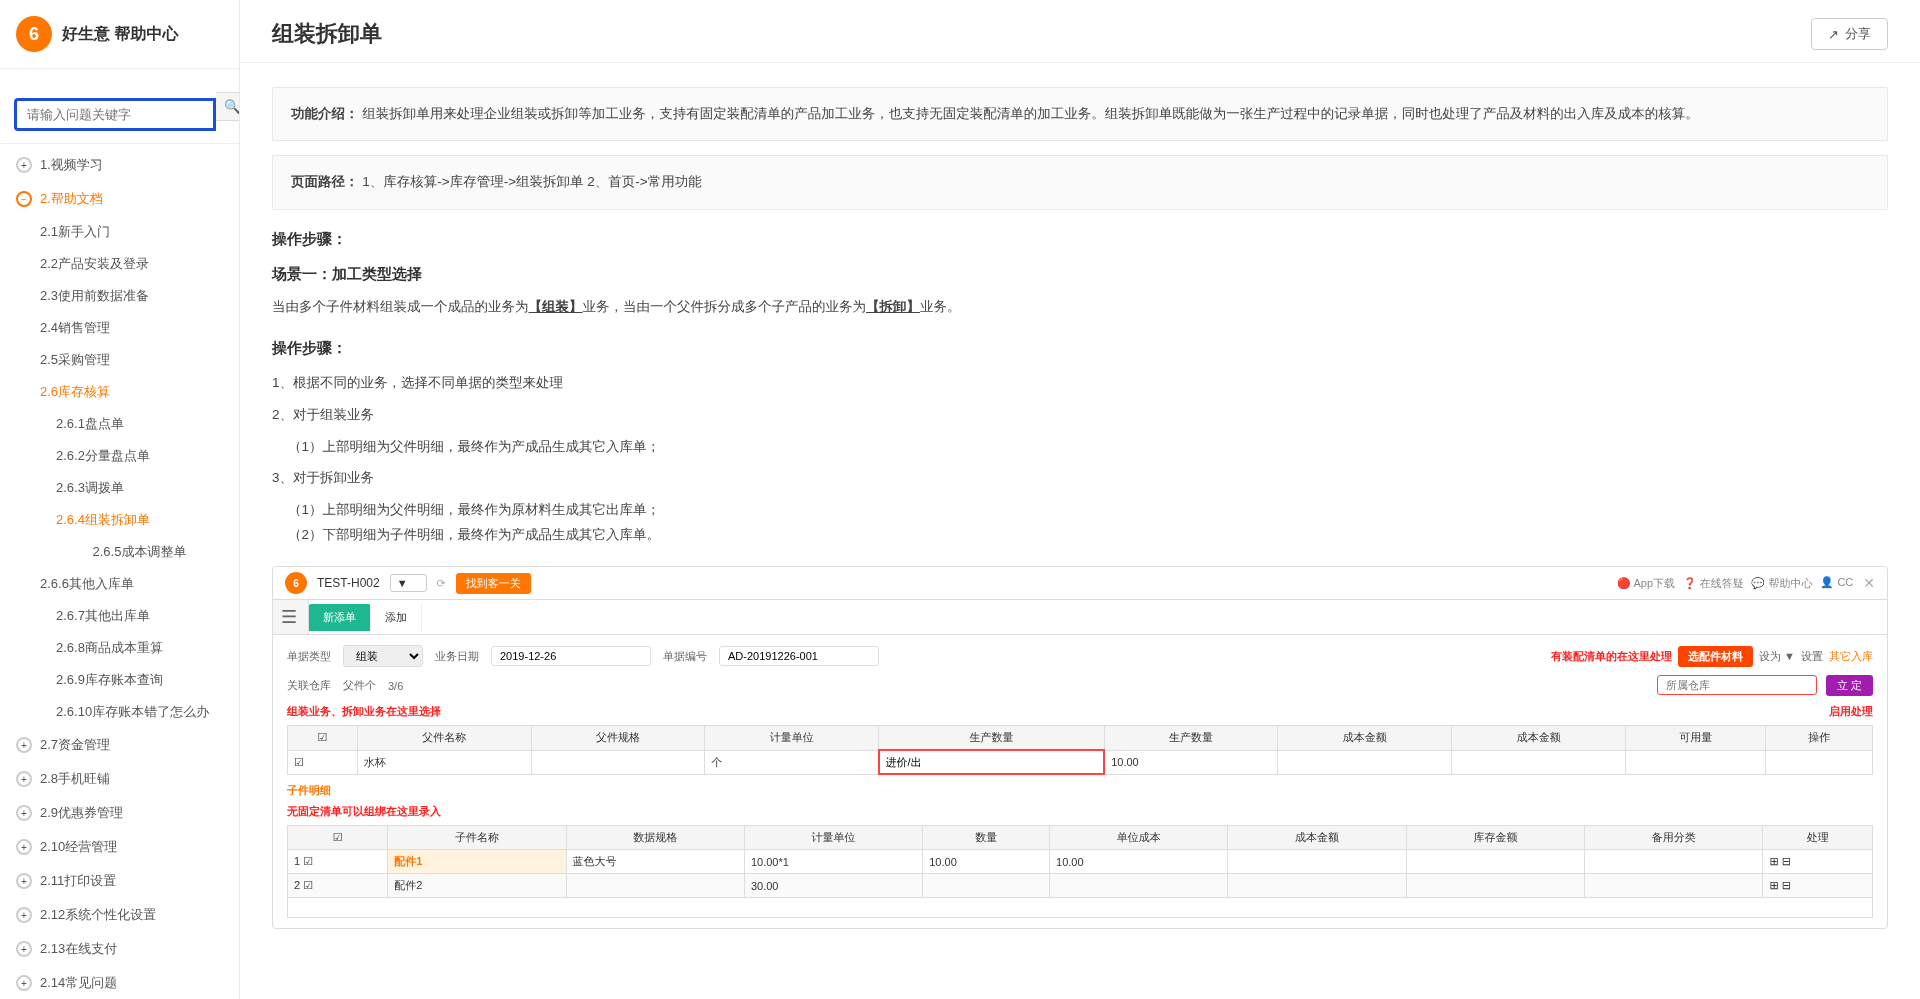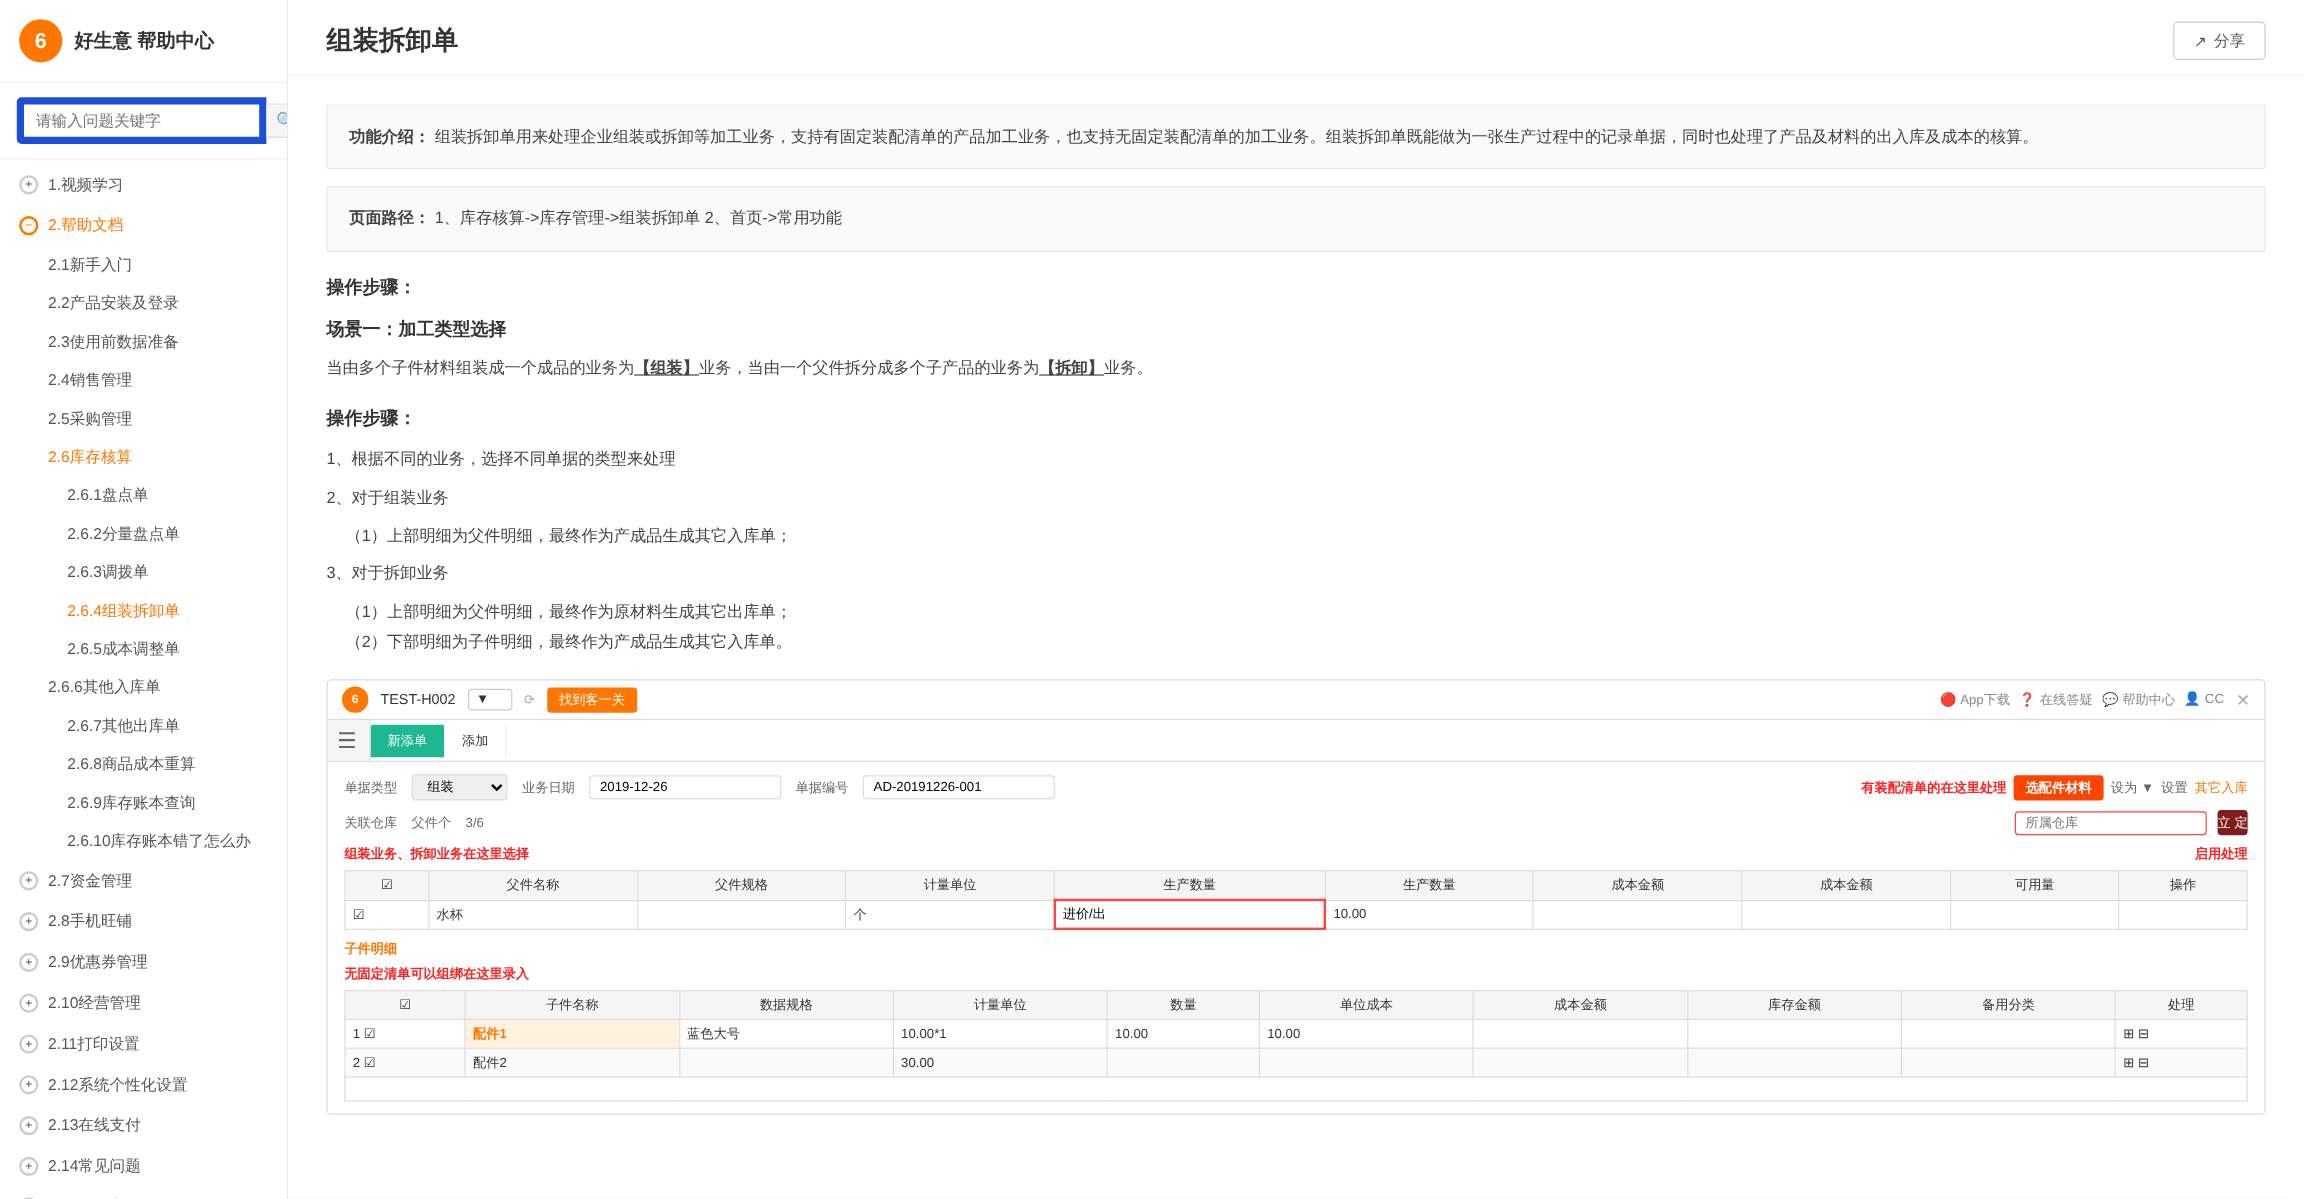--- a/index.html
+++ b/index.html
@@ -44,26 +44,27 @@
     }
 
     .search-box {
       padding: 12px 14px;
       border-bottom: 1px solid #f0f0f0;
       display: flex;
       align-items: center;
     }
     .search-box input {
       flex: 1;
-      border: 6px solid #1d4ed8;
+      border: 3px solid #1d4ed8;
       border-radius: 4px 0 0 4px;
       padding: 6px 10px;
       font-size: 13px;
       outline: none;
       color: #999;
+      margin-top: 17px;
     }
     .search-btn {
       background: #f5f5f5;
       border: 1px solid #ddd;
       border-left: none;
       border-radius: 0 4px 4px 0;
       padding: 6px 8px;
       cursor: pointer;
       color: #999;
     }
@@ -330,21 +331,21 @@
     <div class="nav-sub-item">2.1新手入门</div>
     <div class="nav-sub-item">2.2产品安装及登录</div>
     <div class="nav-sub-item">2.3使用前数据准备</div>
     <div class="nav-sub-item">2.4销售管理</div>
     <div class="nav-sub-item">2.5采购管理</div>
     <div class="nav-sub-item" style="color:#ff7700;">2.6库存核算</div>
     <div class="nav-sub-item" style="padding-left:56px;">2.6.1盘点单</div>
     <div class="nav-sub-item" style="padding-left:56px;">2.6.2分量盘点单</div>
     <div class="nav-sub-item" style="padding-left:56px;">2.6.3调拨单</div>
     <div class="nav-sub-item active" style="padding-left:56px;color:#ff7700;">2.6.4组装拆卸单</div>
-    <div class="nav-sub-item" style="padding-left:56px;">2.6.5成本调整单</div>
+    <div class="nav-sub-item" style="padding-left:56px;text-align:center;">2.6.5成本调整单</div>
     <div class="nav-sub-item" style="">2.6.6其他入库单</div>
     <div class="nav-sub-item" style="padding-left:56px;">2.6.7其他出库单</div>
     <div class="nav-sub-item" style="padding-left:56px;">2.6.8商品成本重算</div>
     <div class="nav-sub-item" style="padding-left:56px;">2.6.9库存账本查询</div>
     <div class="nav-sub-item" style="padding-left:56px;">2.6.10库存账本错了怎么办</div>
     <div class="nav-item">
       <span class="icon">+</span>
       <span>2.7资金管理</span>
     </div>
     <div class="nav-item">
@@ -466,21 +467,21 @@
             </div>
           </div>
 
           <div class="ss-form-row">
             <span class="ss-form-label">关联仓库</span>
             <span style="color:#666;font-size:11px;">父件个</span>
             <span style="color:#666;font-size:11px;">3/6</span>
             <div style="flex:1;"></div>
             <div style="position:relative;">
               <input class="ss-form-input highlight" placeholder="所属仓库" style="border: 1px solid rgb(255, 68, 68);">
-              <button style="background:#7f1d1d;color:#fff;border:none;border-radius:3px;padding:3px 0;font-size:11px;cursor:pointer;margin-left:6px;text-align:center;">立 定</button>
+              <button style="background:#a21caf;color:#fff;border:none;border-radius:3px;padding:3px 11px;font-size:11px;cursor:pointer;margin-left:6px;text-align:center;">立 定</button>
             </div>
           </div>
 
           <div style="display:flex;align-items:center;margin-bottom:6px;">
             <span style="color:#ff2222;font-size:11px;font-weight:bold;">组装业务、拆卸业务在这里选择</span>
             <div style="flex:1;"></div>
             <span style="color:#ff2222;font-size:11px;font-weight:bold;">启用处理</span>
           </div>
 
           <div style="margin-bottom:8px;position:relative;">

